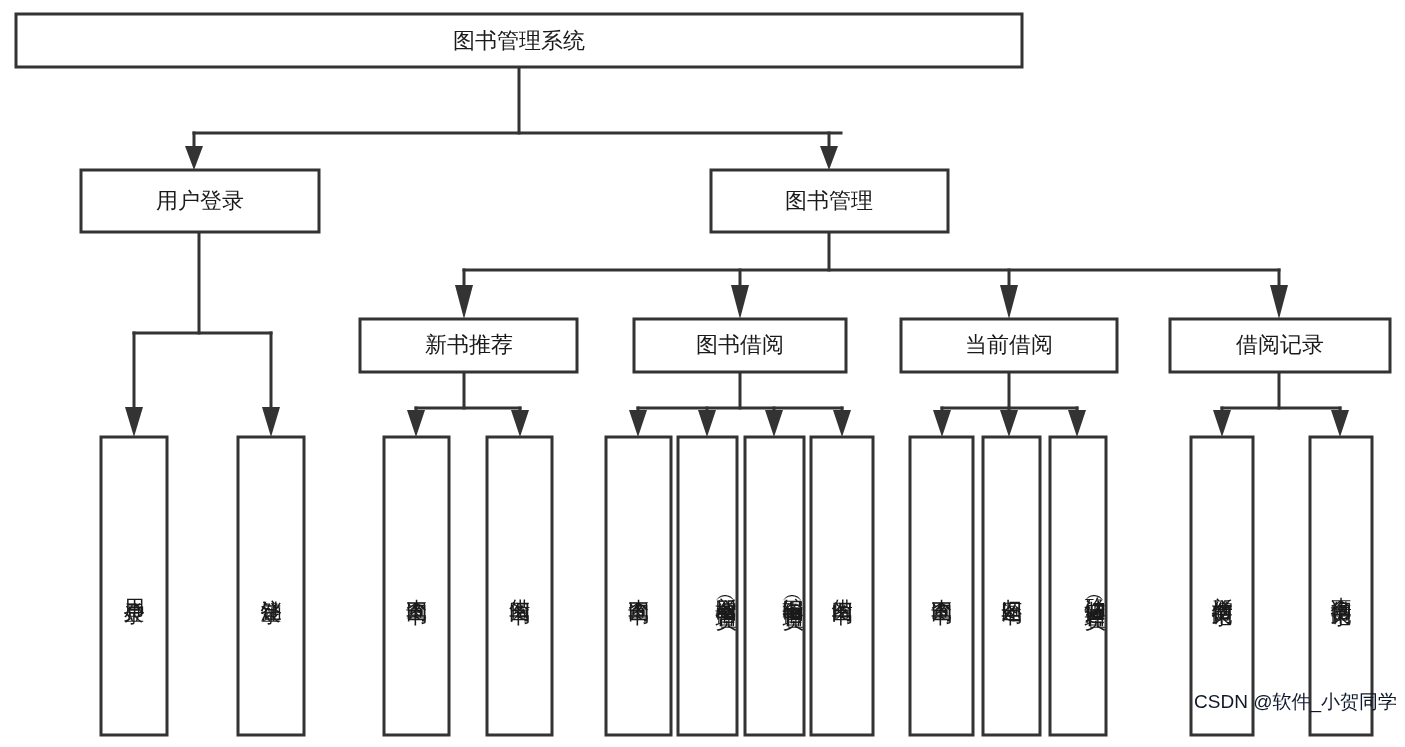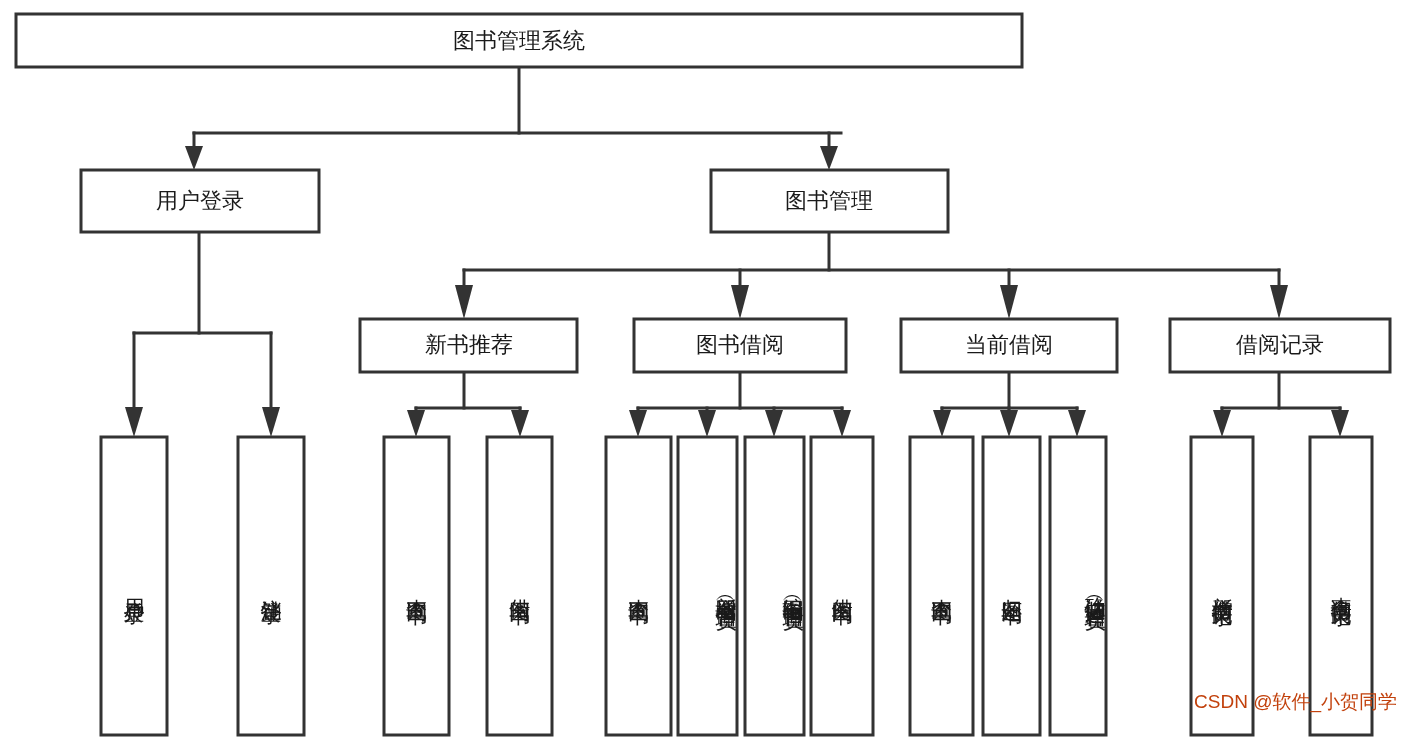--- a/index.html
+++ b/index.html
@@ -65,21 +65,21 @@
   }
   .leaf-label.center-start {
     align-items: center;
   }
   .watermark {
     position: absolute;
     right: 8px;
     bottom: 4px;
     font-family: "Liberation Sans", "DejaVu Sans", sans-serif;
     font-size: 19px;
-    color: #c2410c;
+    color: #0f172a;
     white-space: nowrap;
   }
 </style>
 </head>
 <body>
 
 <div id="diagram-root">
 
   <svg class="tree-canvas" viewBox="0 0 1405 747" xmlns="http://www.w3.org/2000/svg">
 

